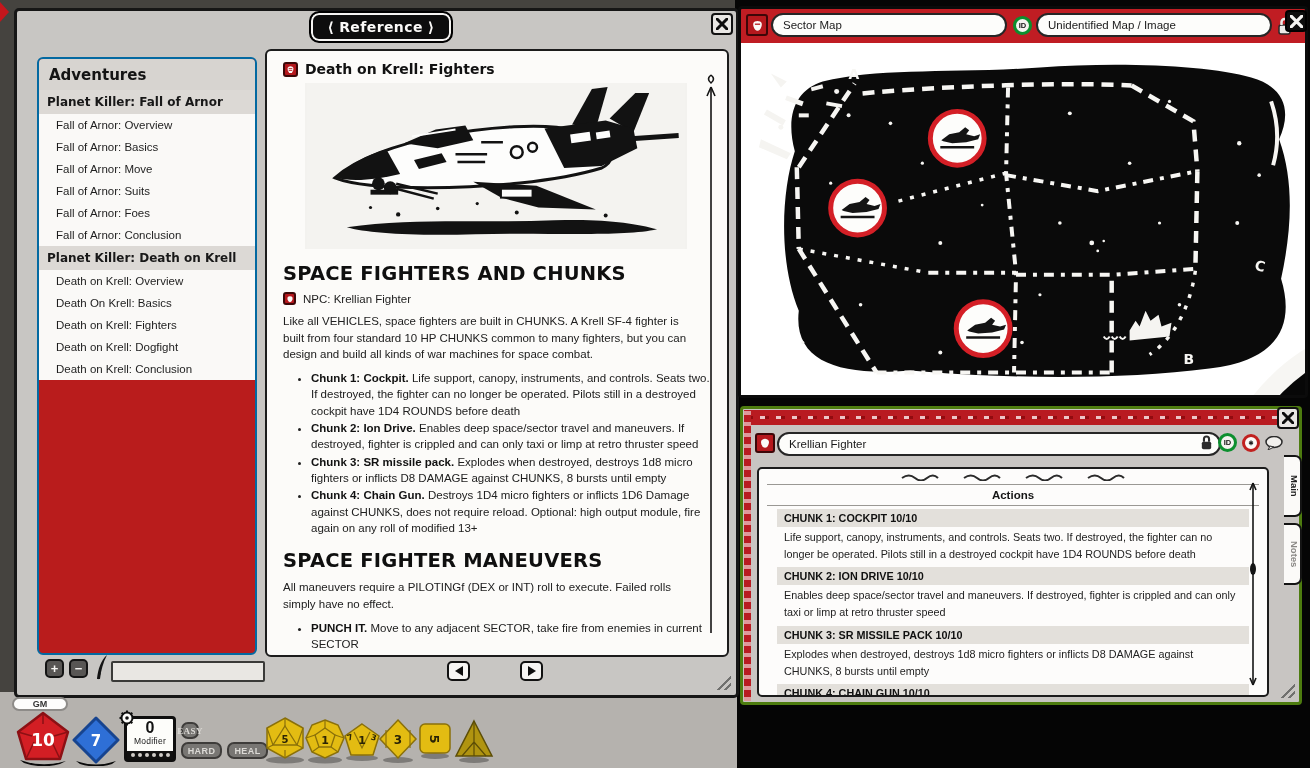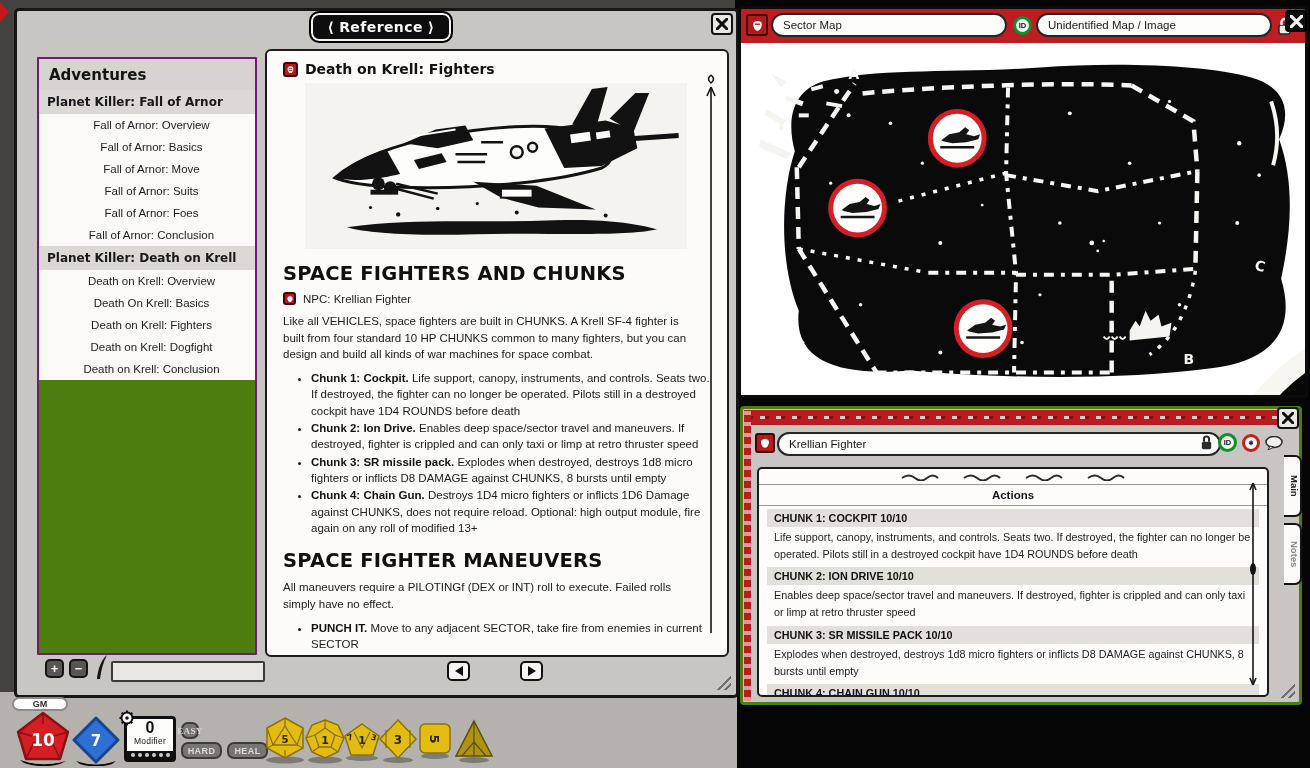--- a/index.html
+++ b/index.html
@@ -19,24 +19,24 @@
 
   
   #ref-win{left:14px;top:8px;width:719px;height:684px;background:#c8c6c3;border:3px solid #161616;border-radius:5px;}
   #ref-plaque{left:292px;top:0px;width:140px;height:28px;background:#0d0d0d;border:2px solid #000;
     border-radius:10px;box-shadow:inset 0 0 0 2px #f5f4f2;display:flex;align-items:center;justify-content:center;gap:5px;}
   #ref-plaque span{color:#fbfaf8;font-family:"DejaVu Sans",sans-serif;font-weight:bold;font-size:14px;letter-spacing:.4px;}
   .close-btn{width:22px;height:22px;background:#e9e7e4;border:2px solid #111;border-radius:4px;display:flex;align-items:center;justify-content:center;box-sizing:border-box;}
   #ref-close{left:694px;top:2px;}
 
   
-  #ref-sidebar{left:20px;top:46px;width:216px;height:594px;background:#4d7c0f;border:2px solid #701a75;border-radius:1px;overflow:hidden;}
+  #ref-sidebar{left:20px;top:46px;width:216px;height:594px;background:#b91c1c;border:2px solid #0369a1;border-radius:6px;overflow:hidden;}
   .sb-title{background:#d7d4d0;font-family:"DejaVu Sans",sans-serif;font-weight:bold;font-size:15px;color:#141414;padding:7px 10px 6px;}
   .sb-section{background:#dcd9d5;font-family:"DejaVu Sans",sans-serif;font-weight:bold;font-size:12px;color:#181818;padding:5px 8px;}
-  .sb-item{font-size:11.5px;color:#1e1e1e;padding:5px 8px 5px 17px;background:#faf9f7;cursor:pointer;text-align:center;}
+  .sb-item{font-size:11.5px;color:#1e1e1e;padding:5px 8px 5px 17px;background:#faf9f7;cursor:pointer;}
 
   
   .sq-btn{width:19px;height:19px;background:#585document6;background:#585654;border:2px solid #141414;border-radius:5px;color:#f5f4f2;
     display:flex;align-items:center;justify-content:center;font-weight:bold;font-size:13px;line-height:1;box-sizing:border-box;}
   #ref-add{left:28px;top:648px;}
   #ref-remove{left:52px;top:648px;}
   #ref-quill{left:76px;top:642px;}
   #ref-search{left:94px;top:650px;width:146px;height:15px;background:#e9e7e3;border:2px solid #3a3a38;border-radius:2px;}
 
   
@@ -80,21 +80,21 @@
     background-size:100% 3px;background-repeat:repeat-x;background-position:0 6px;}
   #sheet-red-left{position:absolute;left:1px;top:1px;bottom:1px;width:7px;background:#b91b21;
     background-image:repeating-linear-gradient(0deg,rgba(255,255,255,.55) 0 4px,transparent 4px 11px);}
   #sheet-close{left:534px;top:-2px;}
   #sheet-header{position:absolute;left:8px;top:16px;right:2px;height:38px;display:flex;align-items:center;}
   #sheet-name{position:absolute;left:26px;top:7px;width:444px;}
   #sheet-icons{position:absolute;right:14px;top:8px;display:flex;align-items:center;gap:5px;}
   .ring-icon{width:18px;height:18px;border-radius:50%;background:#fbfaf7;border:3px solid #c1211f;box-sizing:border-box;
     display:flex;align-items:center;justify-content:center;font-size:6px;font-weight:bold;color:#222;}
   #sheet-content{position:absolute;left:14px;top:58px;width:512px;height:230px;background:#fdfcfb;border:2px solid #1b1b1b;border-radius:5px;
-    box-sizing:border-box;padding:3px 8px;overflow:hidden;}
+    box-sizing:border-box;padding:3px 18px;overflow:hidden;}
   .doodle-row{display:flex;justify-content:center;gap:22px;padding:2px 0 1px;}
   .rule{border-top:1.5px solid #9a9894;margin:2px -10px;}
   .actions-label{text-align:center;font-weight:bold;font-size:11.5px;color:#151515;padding:2px 0;}
   .chunk-head{background:#e3e0db;font-weight:bold;font-size:10.8px;color:#101010;padding:3px 7px;margin:3px 0 1px;cursor:pointer;}
   .chunk-body{font-size:10.8px;line-height:1.55;color:#222;padding:1px 7px 2px;}
   .side-tab{position:absolute;width:18px;background:#fbfaf8;border:2px solid #141414;border-left:none;border-radius:0 7px 7px 0;
     writing-mode:vertical-rl;text-align:center;font-size:9.5px;font-weight:bold;color:#222;box-sizing:border-box;}
   #tab-main{left:541px;top:46px;height:62px;}
   #tab-notes{left:541px;top:114px;height:62px;color:#8a8885;}
   #sheet-scrollline{position:absolute;right:8px;top:4px;}

